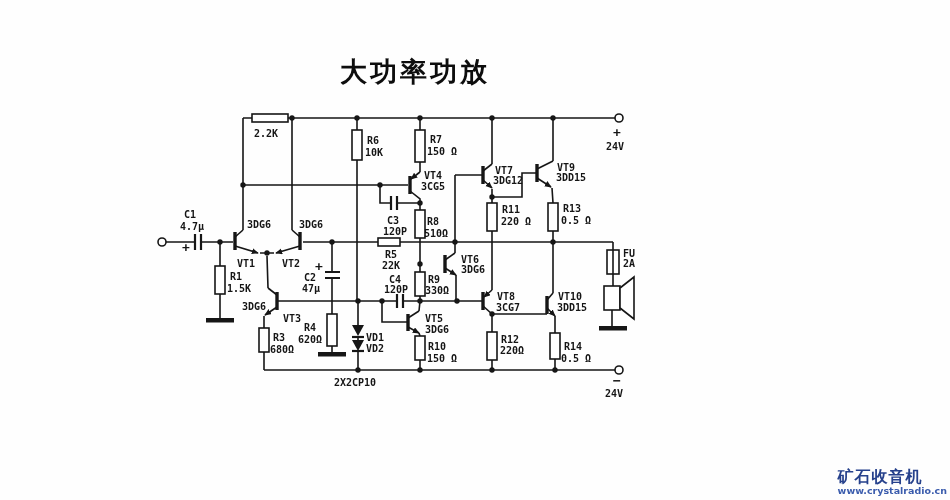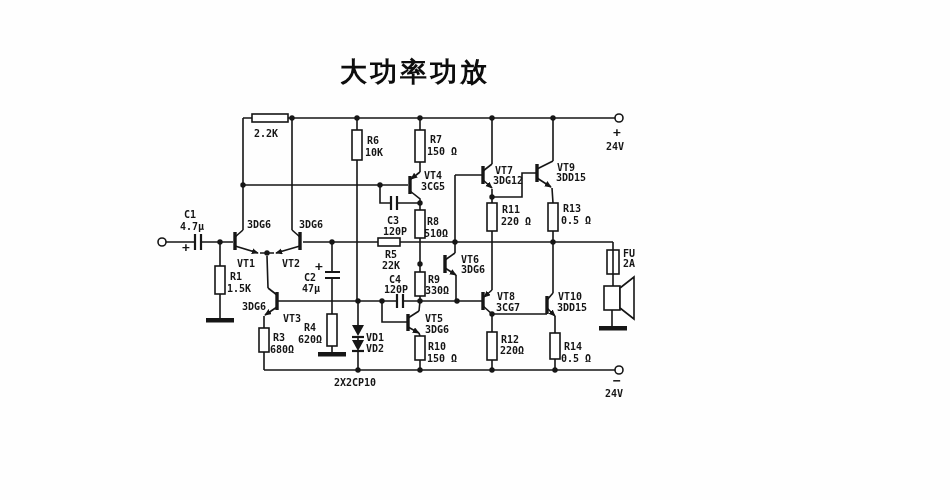--- a/index.html
+++ b/index.html
@@ -298,13 +298,17 @@
         <circle cx="457" cy="301" r="2.7"></circle>
     <circle cx="492" cy="197" r="2.7"></circle>
         <circle cx="492" cy="314" r="2.7"></circle>
     <circle cx="358" cy="370" r="2.7"></circle>
         <circle cx="420" cy="370" r="2.7"></circle>
     <circle cx="492" cy="370" r="2.7"></circle>
         <circle cx="555" cy="370" r="2.7"></circle>
   </g>
 </svg>
 
+<div class="watermark">
+  <div class="wm-name">矿石收音机</div>
+  <div class="wm-url">www.crystalradio.cn</div>
 </div>
+</div>
 
 </body></html>

